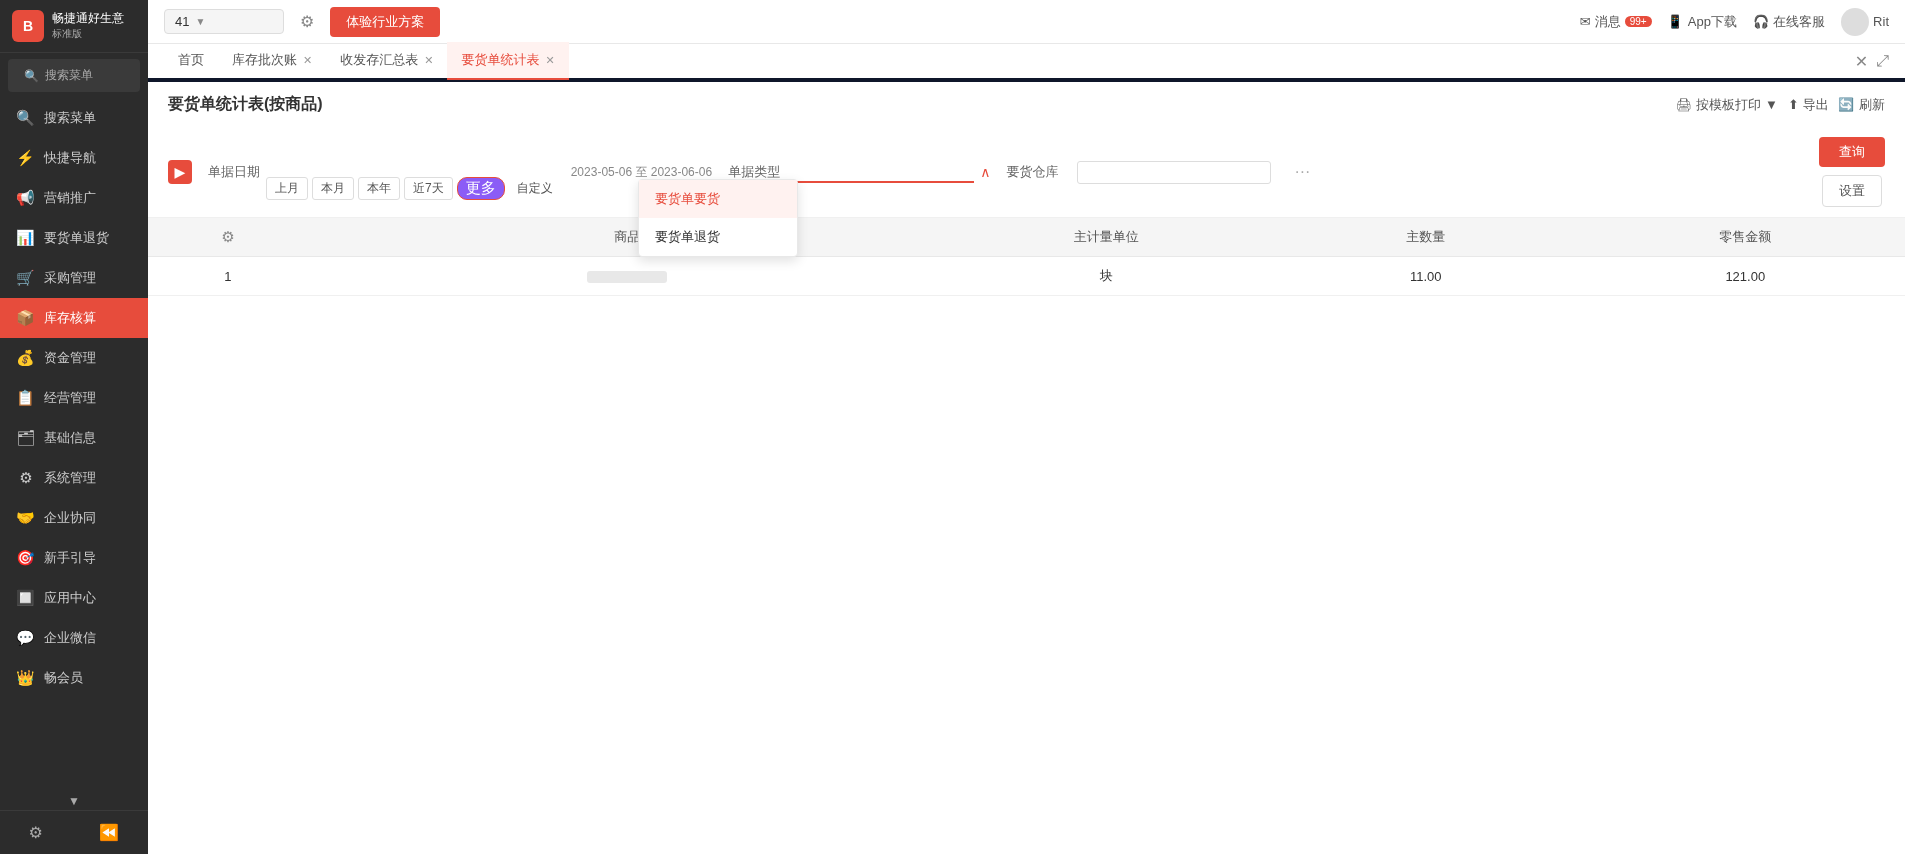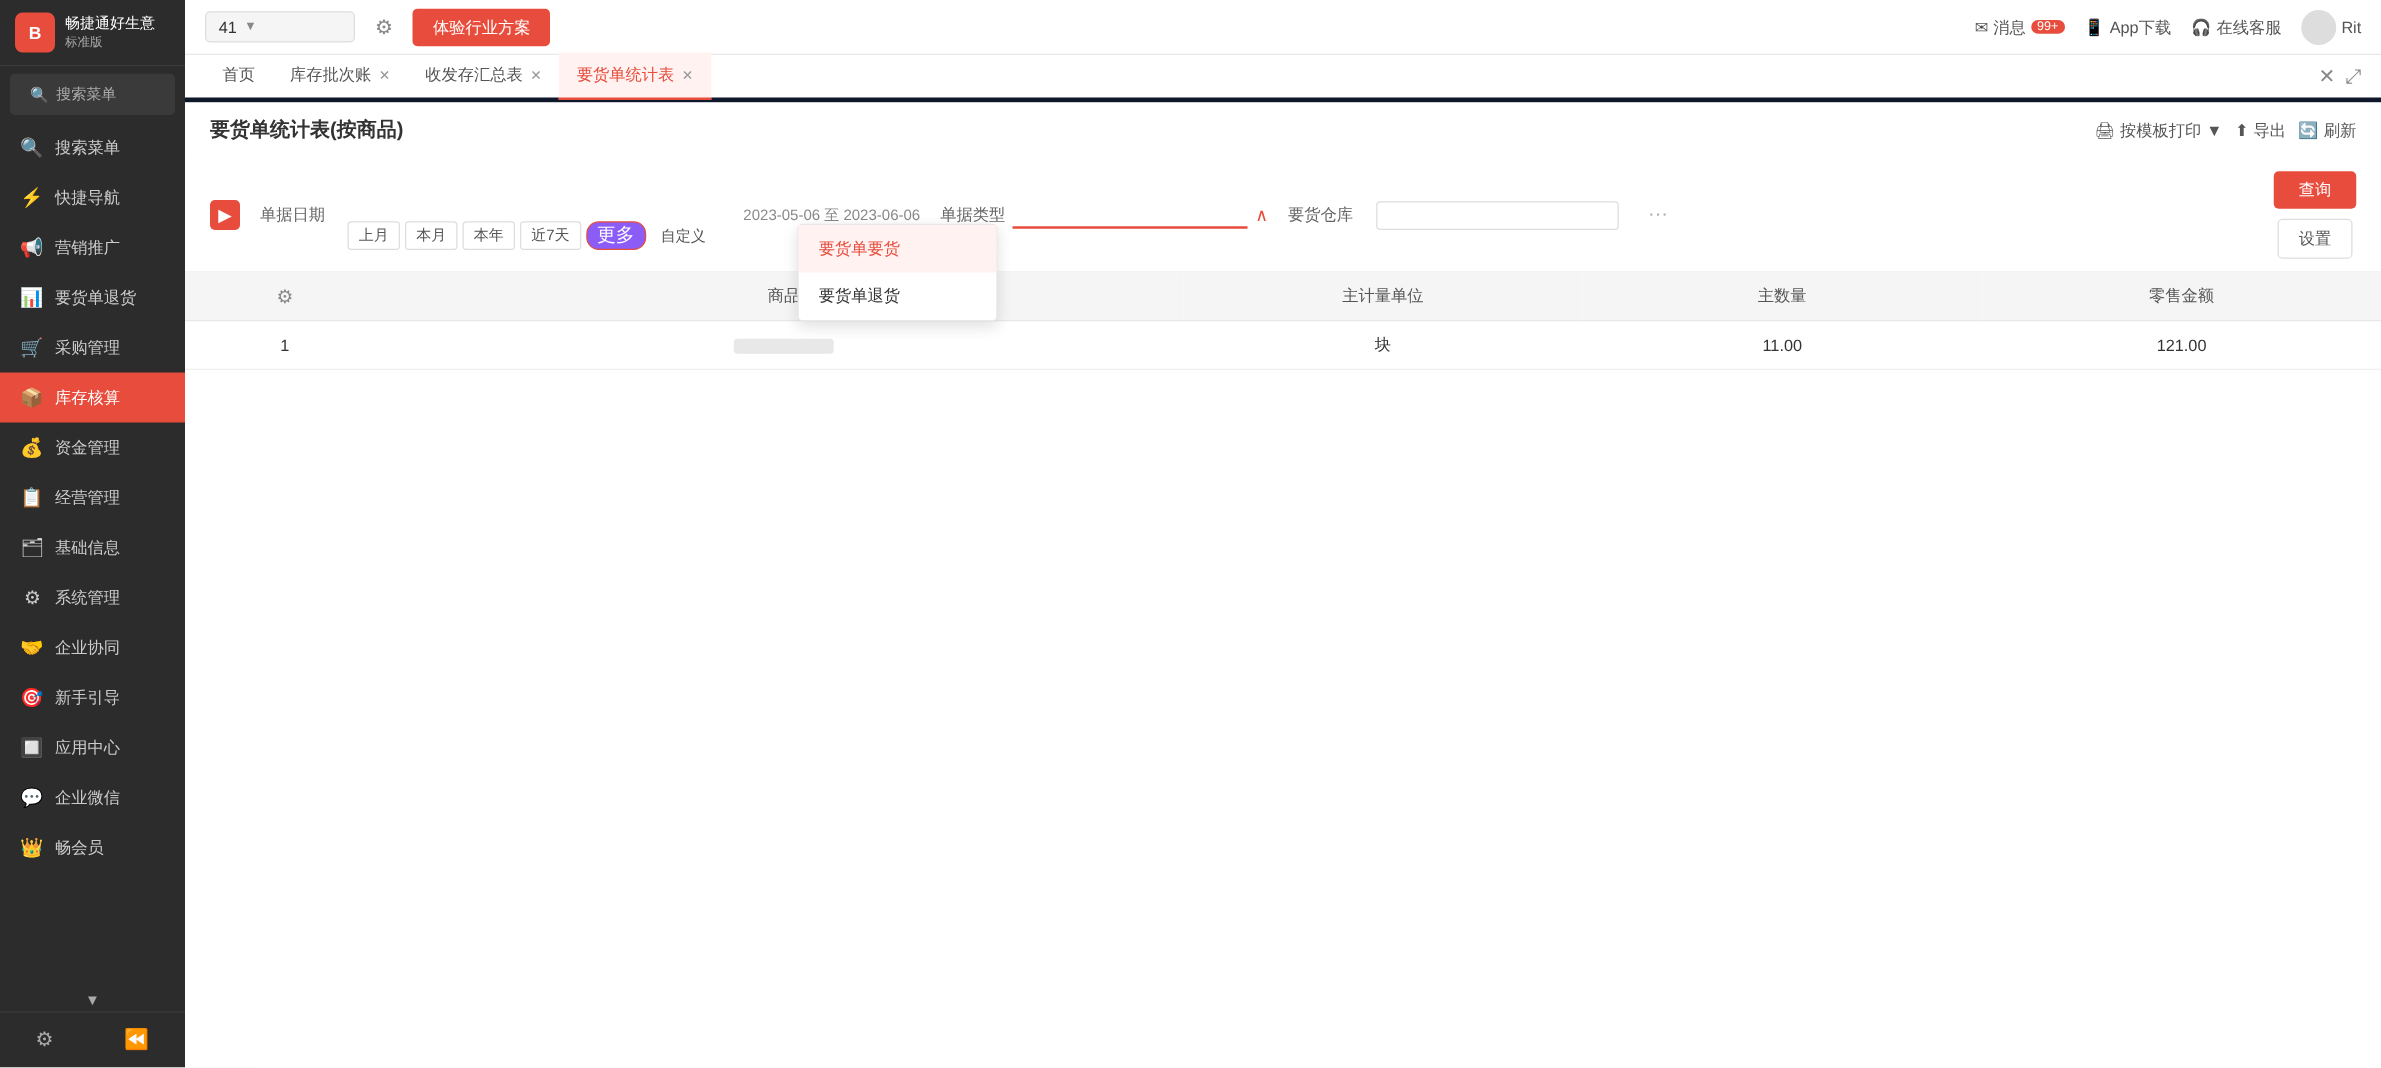--- a/index.html
+++ b/index.html
@@ -176,23 +176,23 @@
       flex-shrink: 0;
       position: relative;
     }
     .filter-expand-btn {
       width: 24px; height: 24px;
       background: #e74c3c; color: white;
       border: none; border-radius: 4px; cursor: pointer;
       display: flex; align-items: center; justify-content: center;
       font-size: 14px; flex-shrink: 0;
     }
-    .filter-group { display: flex; align-items: center; gap: 18px; }
+    .filter-group { display: flex; align-items: center; gap: 6px; }
     .filter-label { color: #666; font-size: 13px; white-space: nowrap; }
-    .date-shortcuts { display: flex; align-items: flex-end; gap: 4px; margin-top: 32px; }
+    .date-shortcuts { display: flex; align-items: center; gap: 4px; margin-top: 32px; }
     .date-btn {
       padding: 2px 8px; font-size: 12px; border: 1px solid #ddd;
       background: #fff; cursor: pointer; border-radius: 3px; color: #555;
     }
     .date-btn.more {
       background: #8b5cf6; color: white; border-color: #e74c3c;
       border-radius: 10px; padding: 1px 8px; font-size: 15px;
     }
     .date-custom { padding: 2px 8px; font-size: 12px; color: #555; cursor: pointer; }
     .date-range { font-size: 12px; color: #888; margin-left: 4px; }

